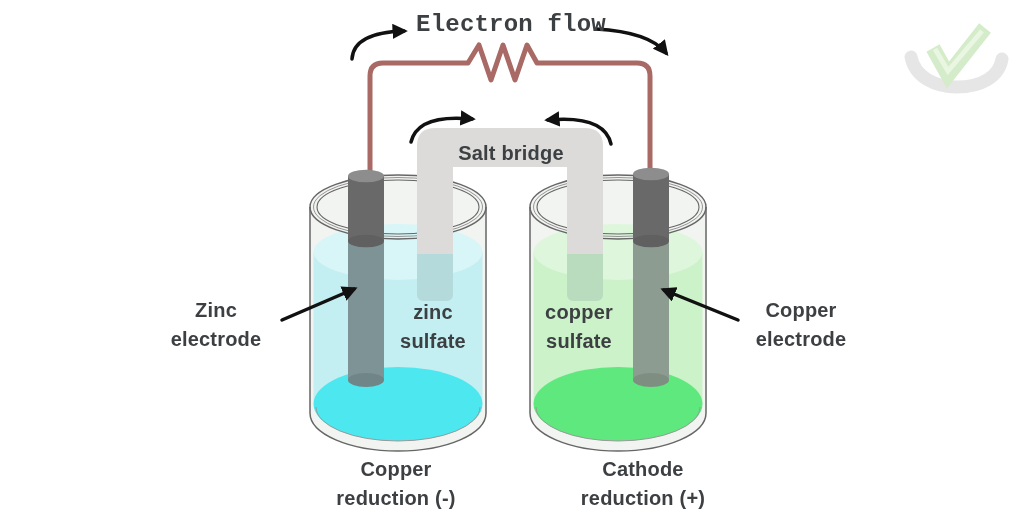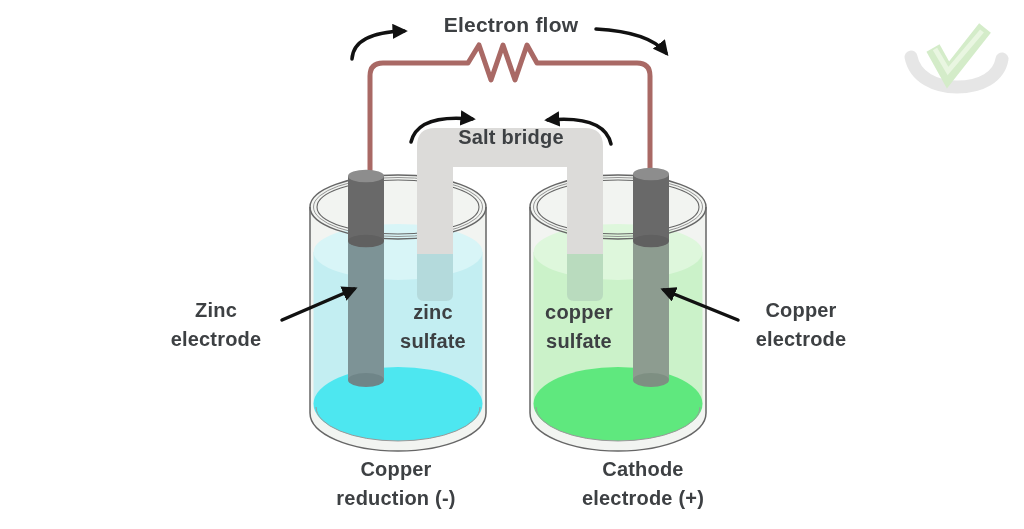--- a/index.html
+++ b/index.html
@@ -7,22 +7,22 @@
     position:relative;width:1024px;height:529px;background:#ffffff;overflow:hidden;
     font-family:"Liberation Sans", sans-serif;
   }
   .stage svg{position:absolute;left:0;top:0;}
   .lbl{
     position:absolute;transform:translateX(-50%);text-align:center;
     color:#3d4043;font-size:20px;line-height:29px;font-weight:600;
     letter-spacing:.2px;white-space:nowrap;
   }
   .lbl span{display:block;}
-  #lbl-electron-flow{left:511px;top:10px;font-size:21px;}
-  #lbl-salt-bridge{left:511px;top:123px;}
+  #lbl-electron-flow{left:511px;top:10px;font-size:24px;font-family:Liberation Mono, monospace;}
+  #lbl-salt-bridge{left:511px;top:139px;}
   #lbl-zinc-sulfate{left:433px;top:298px;}
   #lbl-copper-sulfate{left:579px;top:298px;}
   #lbl-zinc-electrode{left:216px;top:296px;}
   #lbl-copper-electrode{left:801px;top:296px;}
   #lbl-anode{left:396px;top:455px;}
   #lbl-cathode{left:643px;top:455px;}
 </style>
 </head>
 <body>
 
@@ -130,16 +130,16 @@
     <span>electrode</span>
   </div>
 
   <div class="lbl" id="lbl-anode">
     <span>Copper</span>
     <span>reduction (-)</span>
   </div>
 
   <div class="lbl" id="lbl-cathode">
     <span>Cathode</span>
-    <span>electrode (+)</span>
+    <span>reduction (+)</span>
   </div>
 
 </div>
 
 </body></html>

